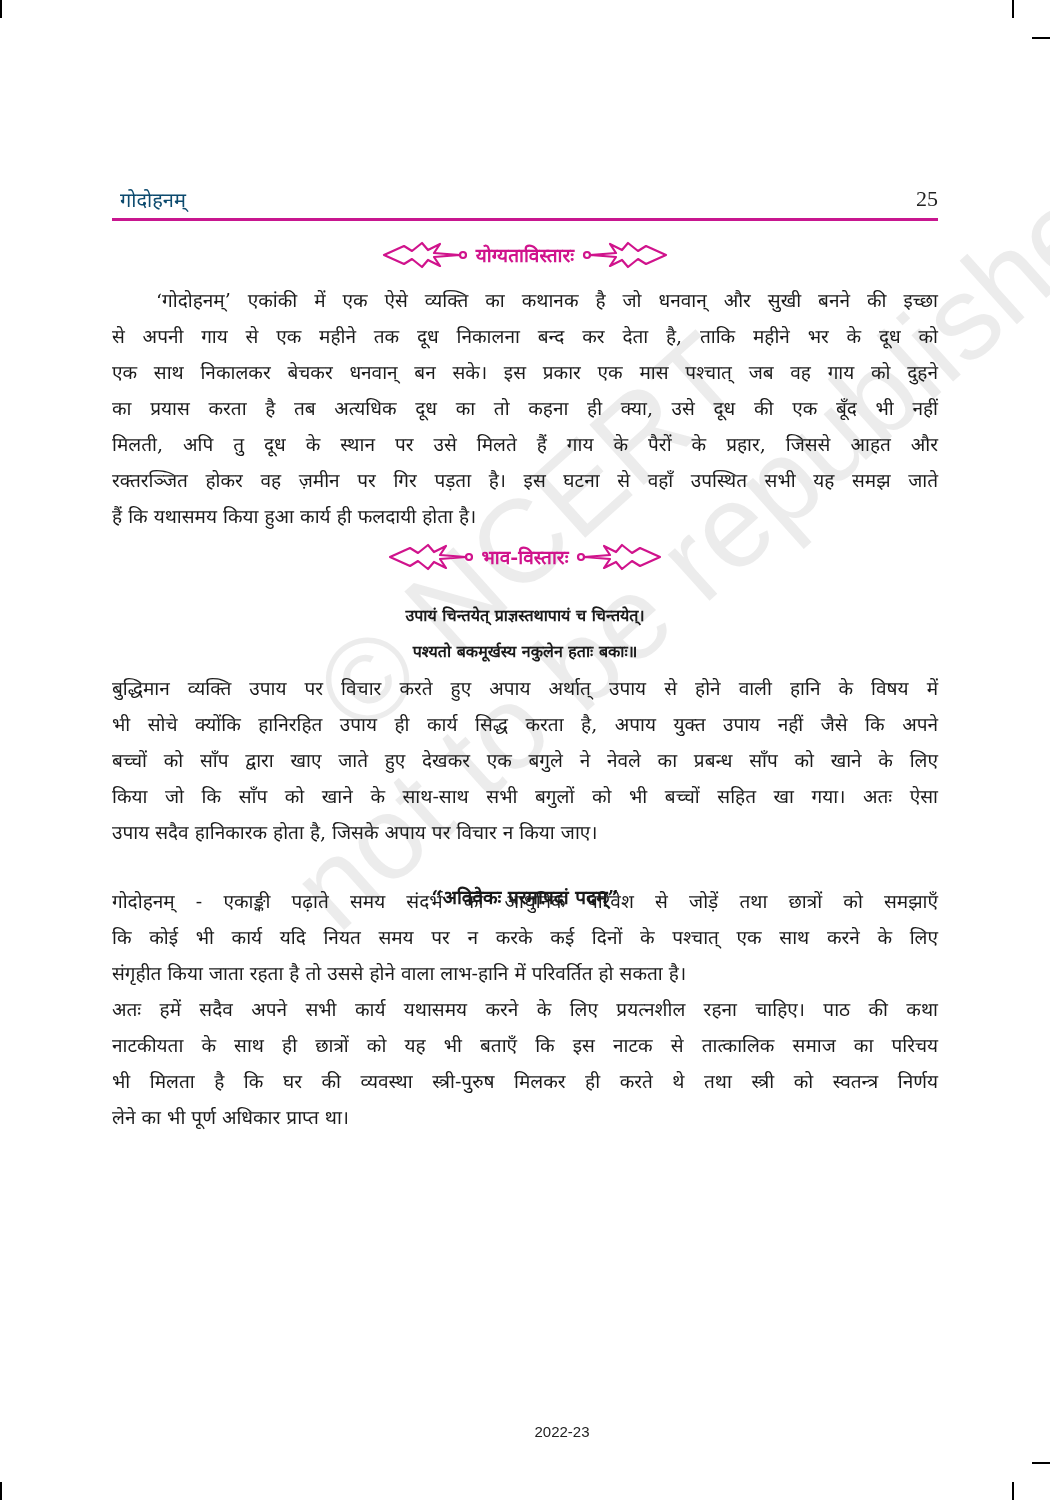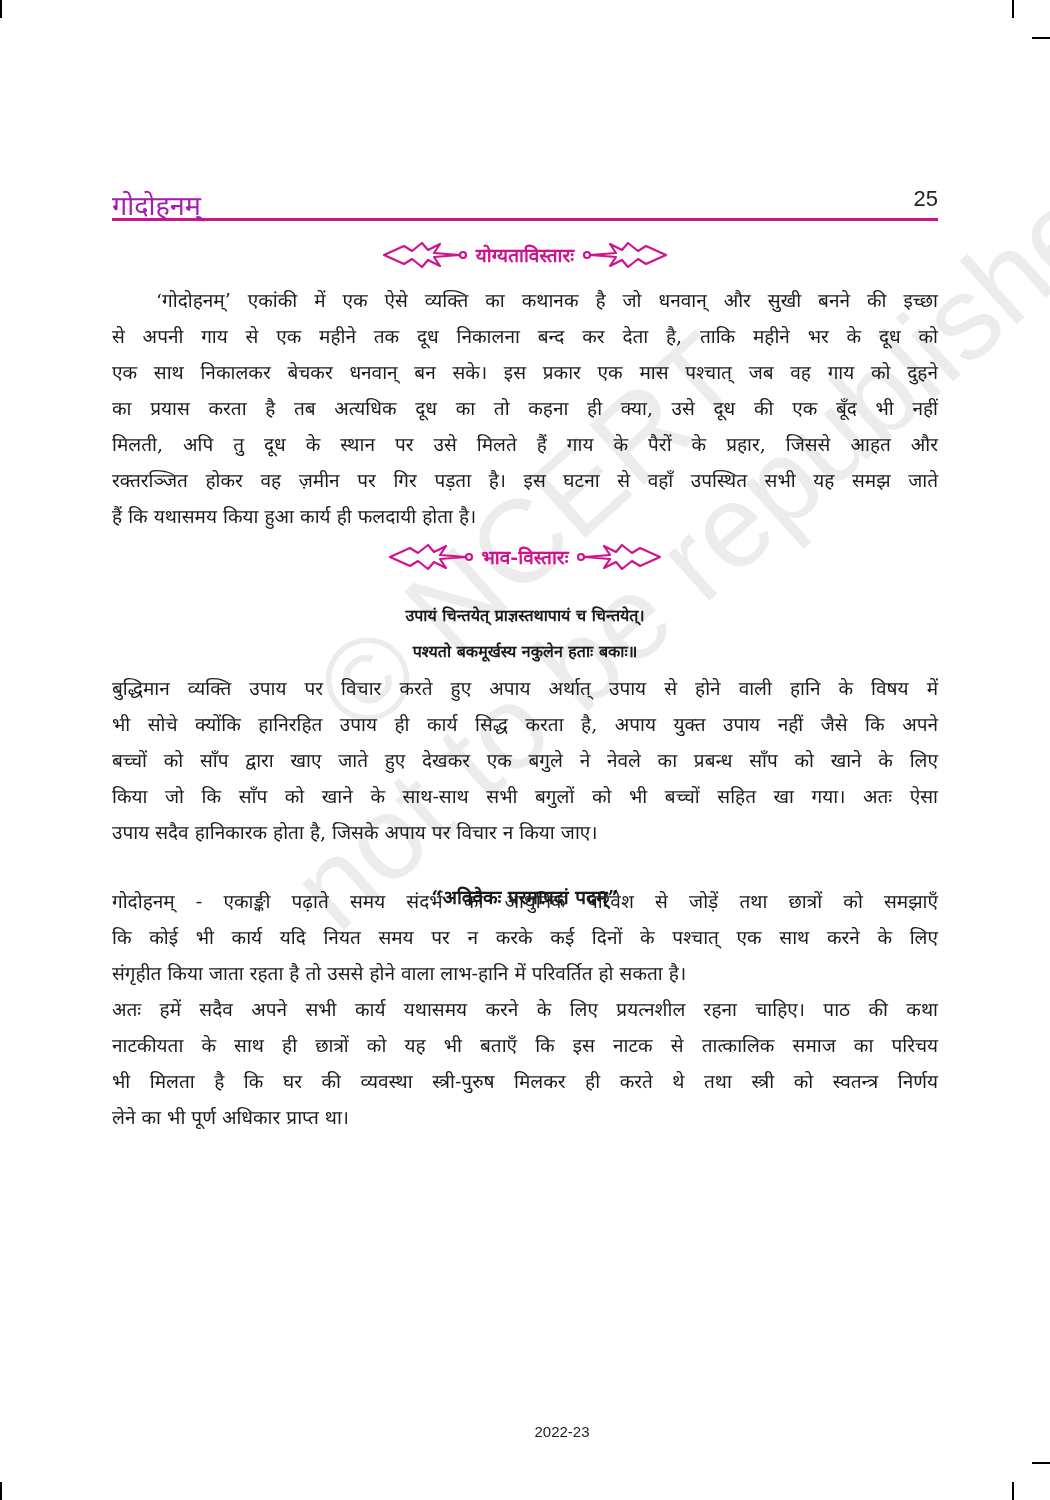--- a/index.html
+++ b/index.html
@@ -7,22 +7,22 @@
       width: 1050px; height: 1500px; position: relative; overflow: hidden;
       background: #ffffff; color: #1a1a1a;
       font-family: "DejaVu Serif", "Liberation Serif", serif;
     }
     .crop { position: absolute; background: #000; }
     .page { position: absolute; left: 112px; top: 0; width: 826px; }
     .running-head {
       position: absolute; top: 186px; left: 0; width: 826px; height: 32px;
       border-bottom: 3px solid #c8168f;
     }
-    .rh-title { position: absolute; left: 0; top: 0; font-size: 27px; color: #a21caf; }
-    .rh-page { position: absolute; right: 0; top: 0; font-size: 22px; color: #222; font-family: Liberation Sans, sans-serif; }
+    .rh-title { position: absolute; left: 8px; top: 0; font-size: 20px; color: #0c4a6e; }
+    .rh-page { position: absolute; right: 0; top: 0; font-size: 22px; color: #222; font-family: Liberation Serif, serif; }
     .section-head {
       position: absolute; left: 0; width: 826px; text-align: center;
       color: #d0138c; font-weight: bold; font-size: 19px; height: 34px;
       display: flex; justify-content: center; align-items: center; gap: 6px;
     }
     .orn { width: 88px; height: 30px; display: inline-block; }
     .orn svg { width: 88px; height: 30px; }
     .para { position: absolute; left: 0; width: 826px; font-size: 19px; line-height: 36px; text-align: justify; }
     .para .line { display: block; height: 36px; white-space: nowrap; text-align-last: justify; text-align: justify; }
     .para .line.last { text-align-last: left; }

